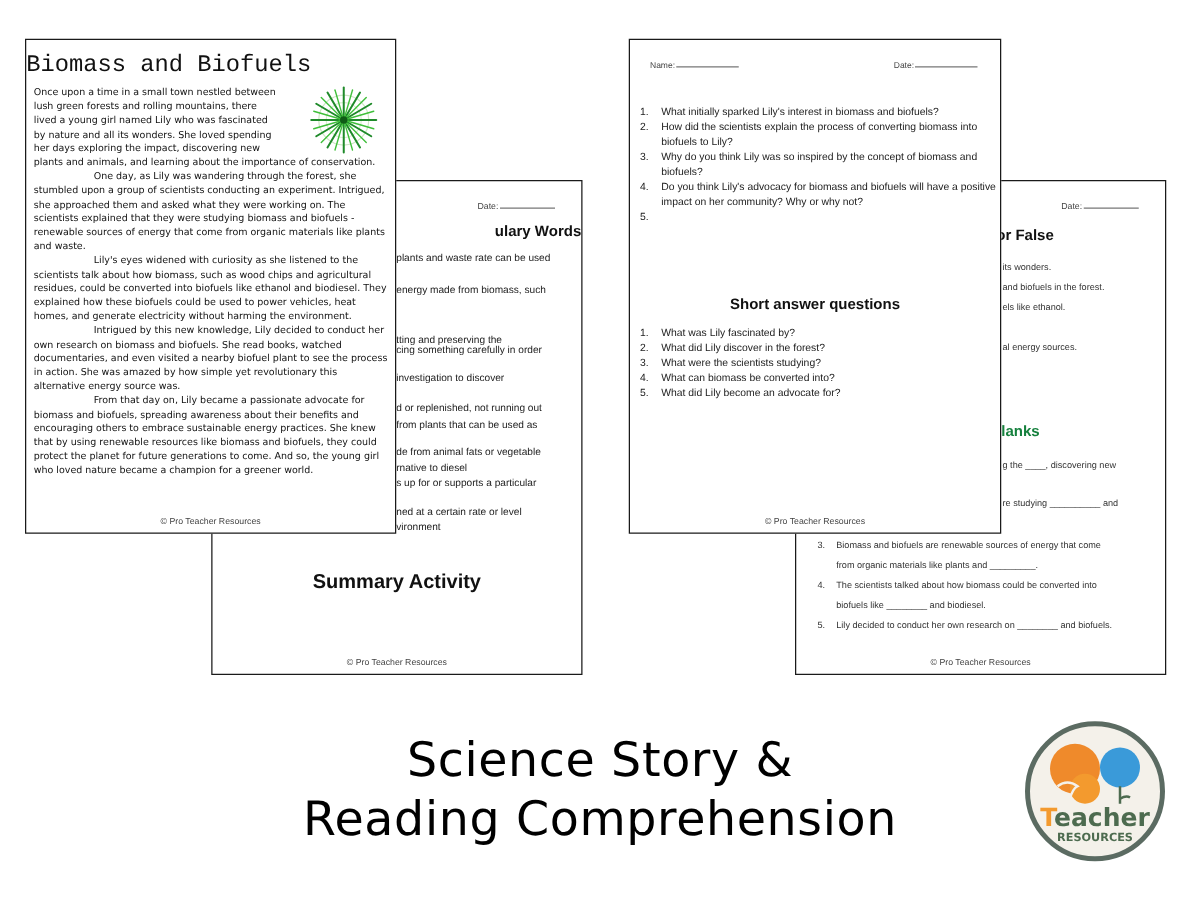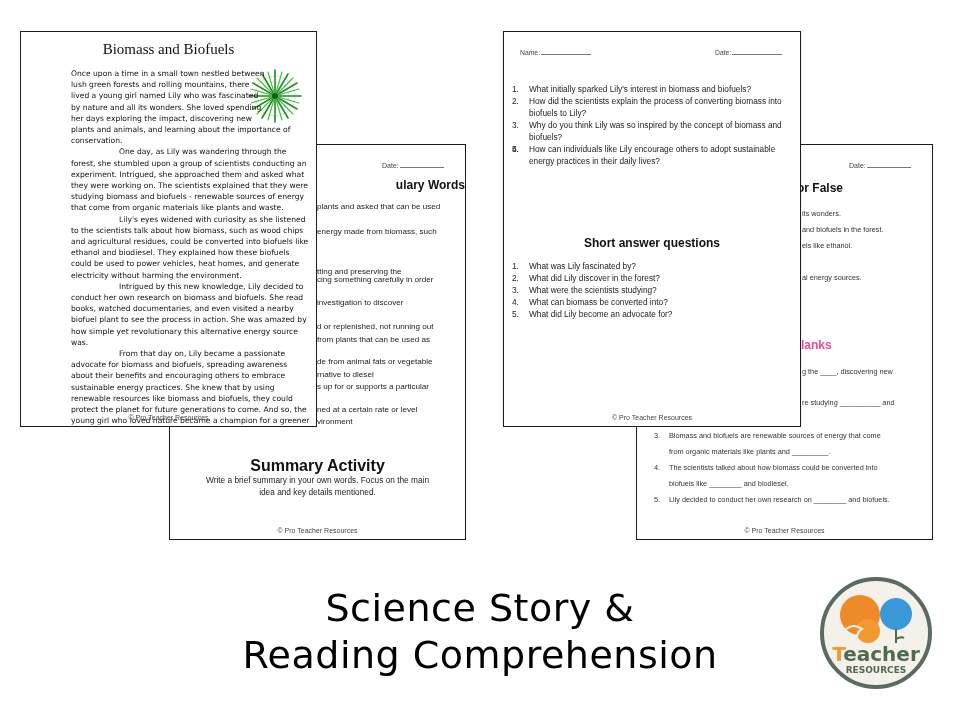--- a/index.html
+++ b/index.html
@@ -18,30 +18,30 @@
   #vocab .summary-title { position: absolute; left: 0; right: 0; top: 312px; text-align: center; font-size: 16px; font-weight: bold; color: #111; }
   #vocab .summary-text { position: absolute; left: 30px; right: 30px; top: 329px; text-align: center; font-size: 8.3px; line-height: 12px; color: #222; }
   #vocab .copyright { top: 382px; }
 
   
   #tf { left: 636px; top: 144px; width: 297px; height: 396px; z-index: 1; }
   #tf .date { position: absolute; left: 212px; top: 17px; font-size: 7px; color: #444; }
   #tf .date span.line { display: inline-block; width: 44px; border-bottom: 1px solid #777; margin-left: 1px; }
   #tf .title1 { position: absolute; left: 160px; top: 36px; font-size: 12px; font-weight: bold; color: #111; white-space: nowrap; }
   #tf .tfline { position: absolute; left: 165px; font-size: 7.3px; color: #333; white-space: nowrap; }
-  #tf .title2 { position: absolute; left: 164px; top: 193px; font-size: 12px; font-weight: bold; color: #ec4899; white-space: nowrap; }
+  #tf .title2 { position: absolute; left: 164px; top: 193px; font-size: 12px; font-weight: bold; color: #15803d; white-space: nowrap; }
   #tf .fbline { position: absolute; font-size: 7.3px; color: #333; white-space: nowrap; }
   #tf .fb-num { position: absolute; left: 17px; font-size: 7.3px; color: #333; }
   #tf .copyright { top: 382px; }
 
   
   #story { left: 20px; top: 31px; width: 297px; height: 396px; z-index: 2; }
-  #story .title { position: absolute; left: 0; right: 0; top: 9px; text-align: center; font-size: 15px; color: #111; font-family: Liberation Serif, serif; }
+  #story .title { position: absolute; left: 0; right: 0; top: 9px; text-align: left; font-size: 19px; color: #111; font-family: Liberation Mono, monospace; }
   #story .body { position: absolute; left: 6px; top: 36px; width: 284px; font-family: "DejaVu Sans", sans-serif; font-size: 7.6px; line-height: 11.2px; color: #111; }
-  #story .body p { text-indent: 48px; margin-left: 44px; }
+  #story .body p { text-indent: 48px; }
   #story .body p.first { text-indent: 0; }
   #story .body p.first .wrap-short { display: block; width: 210px; }
   #story .plant { position: absolute; left: 224px; top: 34px; width: 60px; height: 60px; }
   #story .copyright { top: 382px; }
 
   
   #disc { left: 503px; top: 31px; width: 298px; height: 396px; z-index: 2; }
   #disc .name { position: absolute; left: 16px; top: 17px; font-size: 6.8px; color: #444; }
   #disc .name span.line, #disc .date span.line { display: inline-block; width: 50px; border-bottom: 1px solid #777; margin-left: 1px; }
   #disc .date { position: absolute; left: 211px; top: 17px; font-size: 6.8px; color: #444; }
@@ -61,35 +61,34 @@
   
   .logo { position: absolute; left: 820px; top: 577px; width: 112px; height: 112px; border-radius: 50%; border: 4px solid #5b6b62; background: #f4f1ea; overflow: hidden; }
 </style>
 </head>
 <body>
 
 <div class="page sans" id="vocab">
   <div class="date"><span>Date:</span><span class="line"></span></div>
   <div class="title" style="left:147px;text-align:right;">ulary Words</div>
   <div class="defs">
-    <div class="def" style="top:0px">plants and asked that can be used</div>
+    <div class="def" style="top:0px">plants and waste rate can be used</div>
     <div class="def" style="top:25px">energy made from biomass, such</div>
     <div class="def" style="top:65px">tting and preserving the</div>
     <div class="def" style="top:73px">cing something carefully in order</div>
     <div class="def" style="top:96px">investigation to discover</div>
     <div class="def" style="top:120px">d or replenished, not running out</div>
     <div class="def" style="top:133px">from plants that can be used as</div>
     <div class="def" style="top:155px">de from animal fats or vegetable</div>
     <div class="def" style="top:168px">rnative to diesel</div>
     <div class="def" style="top:180px">s up for or supports a particular</div>
     <div class="def" style="top:203px">ned at a certain rate or level</div>
     <div class="def" style="top:215px">vironment</div>
   </div>
   <div class="summary-title">Summary Activity</div>
-  <div class="summary-text">Write a brief summary in your own words. Focus on the main idea and key details mentioned.</div>
   <div class="copyright">© Pro Teacher Resources</div>
 </div>
 
 <div class="page sans" id="tf">
   <div class="date"><span>Date:</span><span class="line"></span></div>
   <div class="title1">or False</div>
   <div class="tfline" style="top:64px">its wonders.</div>
   <div class="tfline" style="top:80px">and biofuels in the forest.</div>
   <div class="tfline" style="top:96px">els like ethanol.</div>
   <div class="tfline" style="top:128px">al energy sources.</div>
@@ -162,22 +161,22 @@
   <div class="copyright sans">© Pro Teacher Resources</div>
 </div>
 
 <div class="page sans" id="disc">
   <div class="name"><span>Name:</span><span class="line"></span></div>
   <div class="date"><span>Date:</span><span class="line"></span></div>
   <ol>
     <li><span class="num">1.</span><span>What initially sparked Lily's interest in biomass and biofuels?</span></li>
     <li><span class="num">2.</span><span>How did the scientists explain the process of converting biomass into biofuels to Lily?</span></li>
     <li><span class="num">3.</span><span>Why do you think Lily was so inspired by the concept of biomass and biofuels?</span></li>
-    <li><span class="num">4.</span></li>
-    <li><span class="num">5.</span><span>How can individuals like Lily encourage others to adopt sustainable energy practices in their daily lives?</span></li>
+    <li><span class="num">4.</span><span>Do you think Lily's advocacy for biomass and biofuels will have a positive impact on her community? Why or why not?</span></li>
+    <li><span class="num">5.</span></li>
   </ol>
   <div class="title2">Short answer questions</div>
   <ol class="short">
     <li><span class="num">1.</span><span>What was Lily fascinated by?</span></li>
     <li><span class="num">2.</span><span>What did Lily discover in the forest?</span></li>
     <li><span class="num">3.</span><span>What were the scientists studying?</span></li>
     <li><span class="num">4.</span><span>What can biomass be converted into?</span></li>
     <li><span class="num">5.</span><span>What did Lily become an advocate for?</span></li>
   </ol>
   <div class="copyright">© Pro Teacher Resources</div>

